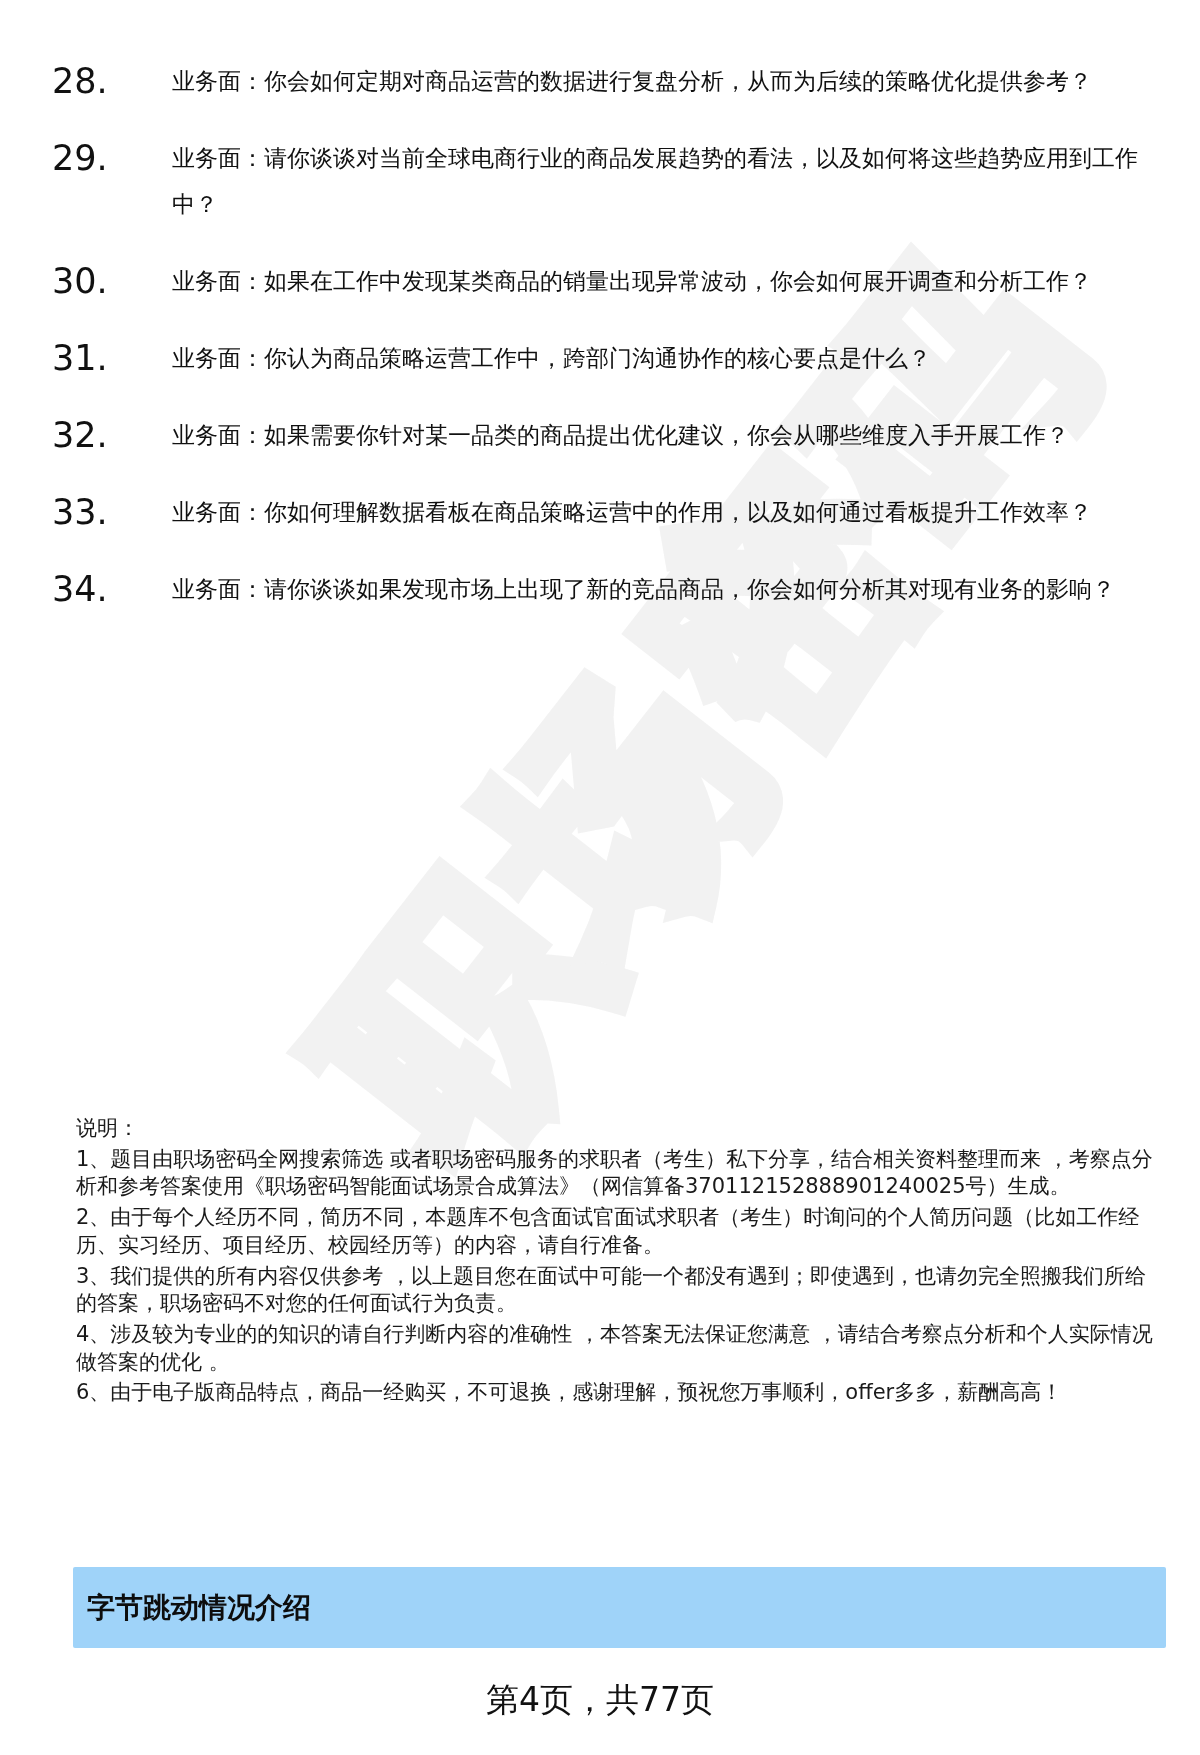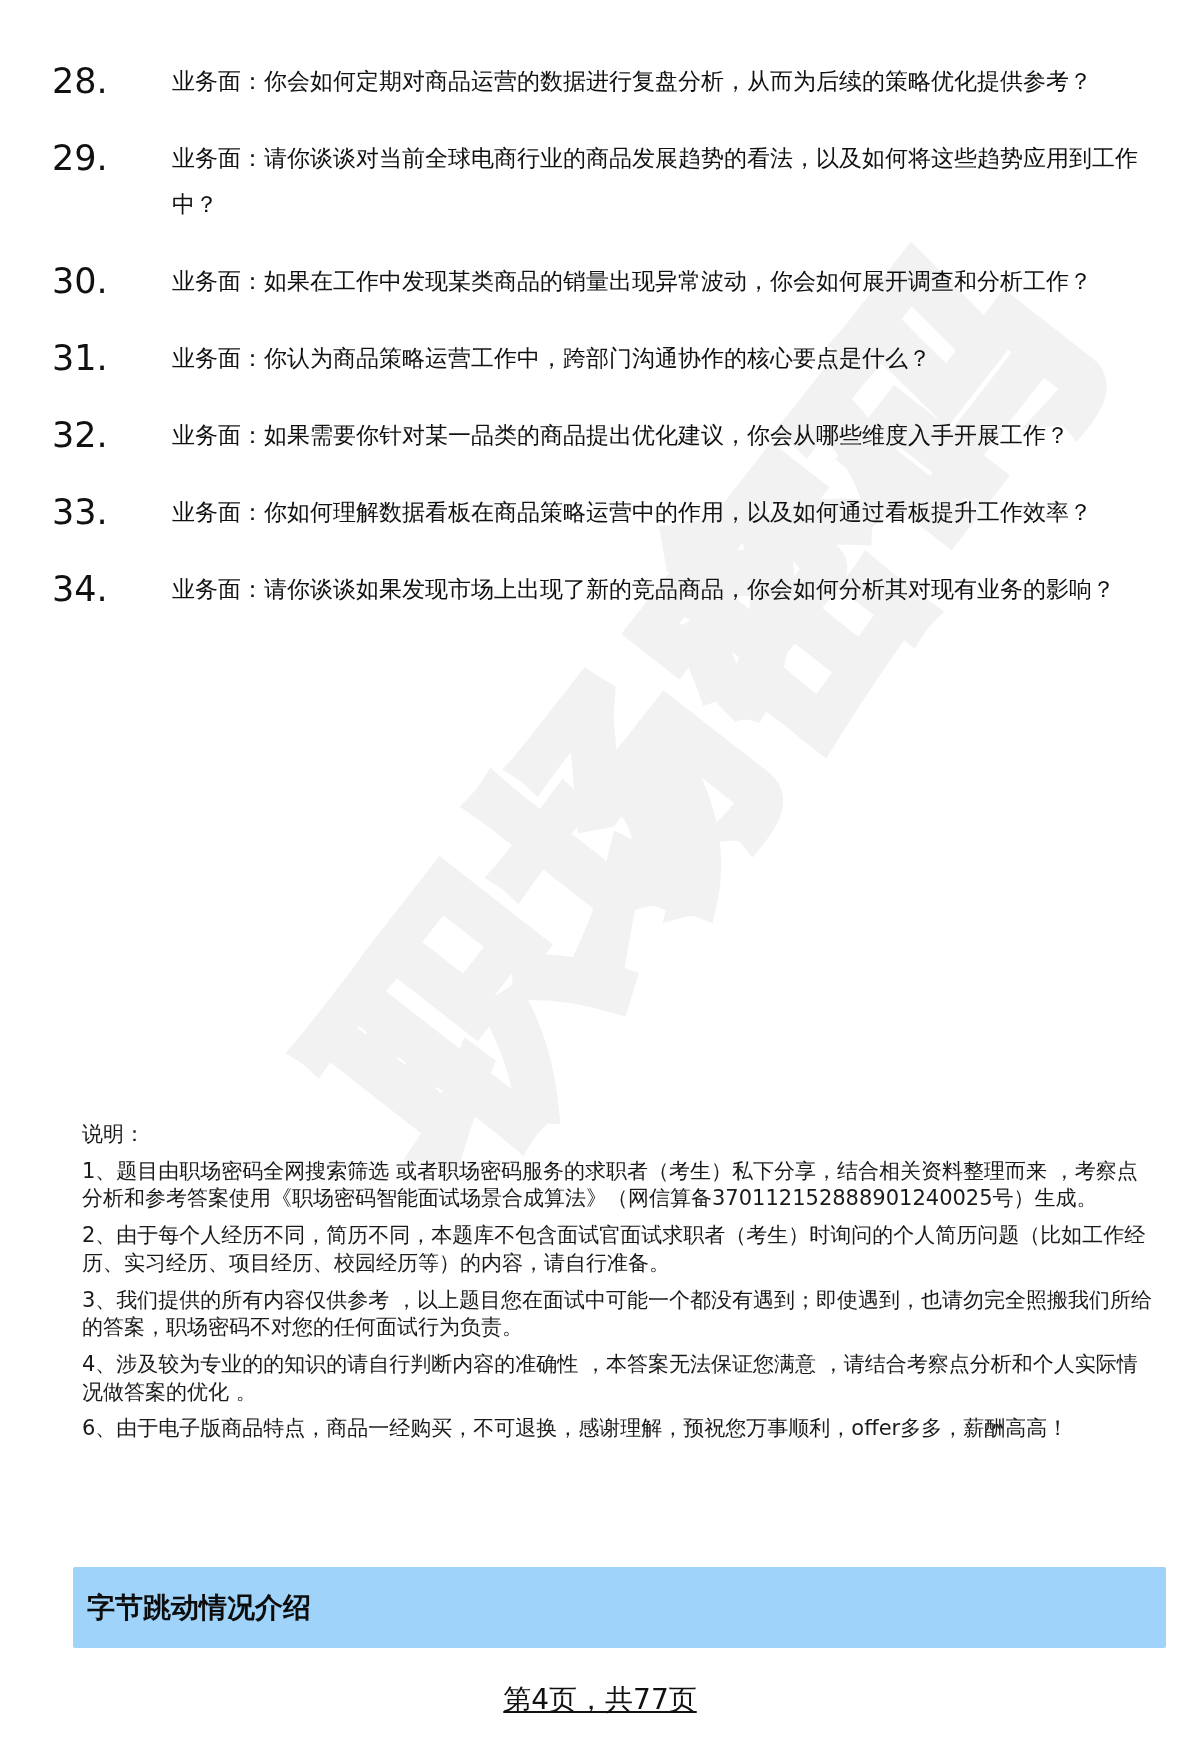--- a/index.html
+++ b/index.html
@@ -64,21 +64,21 @@
     .notes {
       position: absolute;
       left: 73px;
       top: 1112px;
       width: 1090px;
       font-size: 21px;
       line-height: 27.7px;
       color: #1a1a1a;
     }
     .notes p {
-      margin: 9px;
+      margin: 3px;
     }
     .section-banner {
       position: absolute;
       left: 73px;
       top: 1567px;
       width: 1093px;
       height: 81px;
       background: #9fd3f9;
       border-radius: 2px;
       display: flex;
@@ -89,24 +89,23 @@
       font-size: 28px;
       font-weight: bold;
       color: #0d0d0d;
     }
     .page-footer {
       position: absolute;
       left: 0;
       top: 1678px;
       width: 1200px;
       text-align: center;
-      font-size: 28px;
+      font-size: 33px;
       line-height: 44px;
       color: #111111;
-      text-decoration: underline;
     }
   </style>
 </head>
 <body>
 
 <div class="watermark">职场密码</div>
 
 <div class="content">
 
   <div class="questions">

